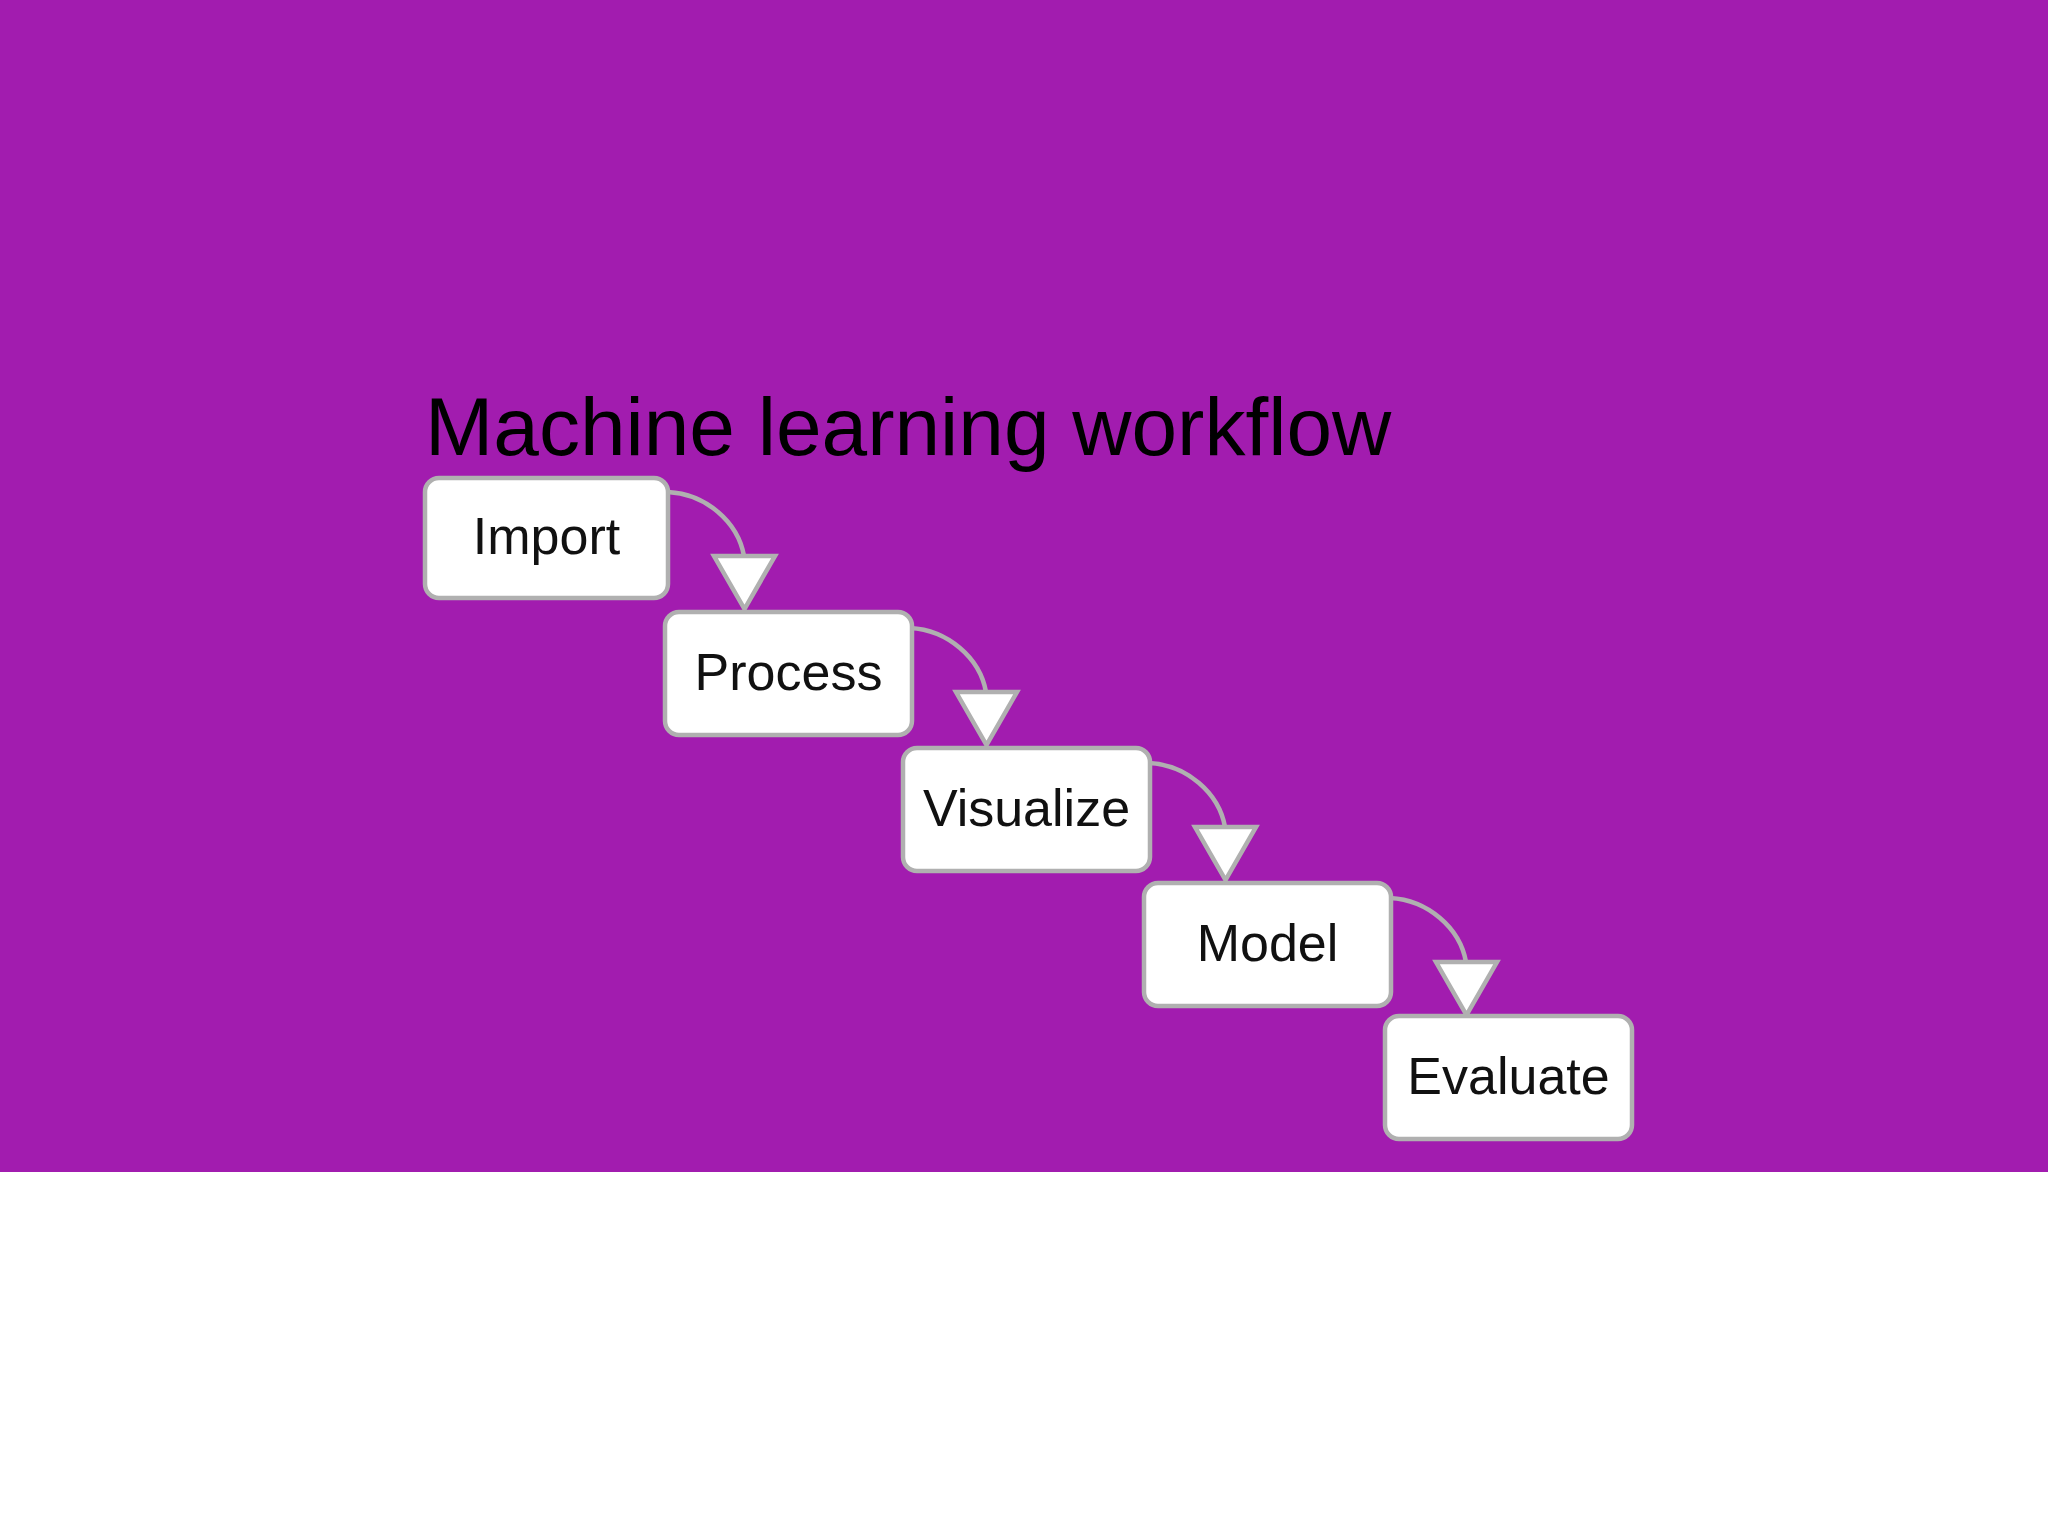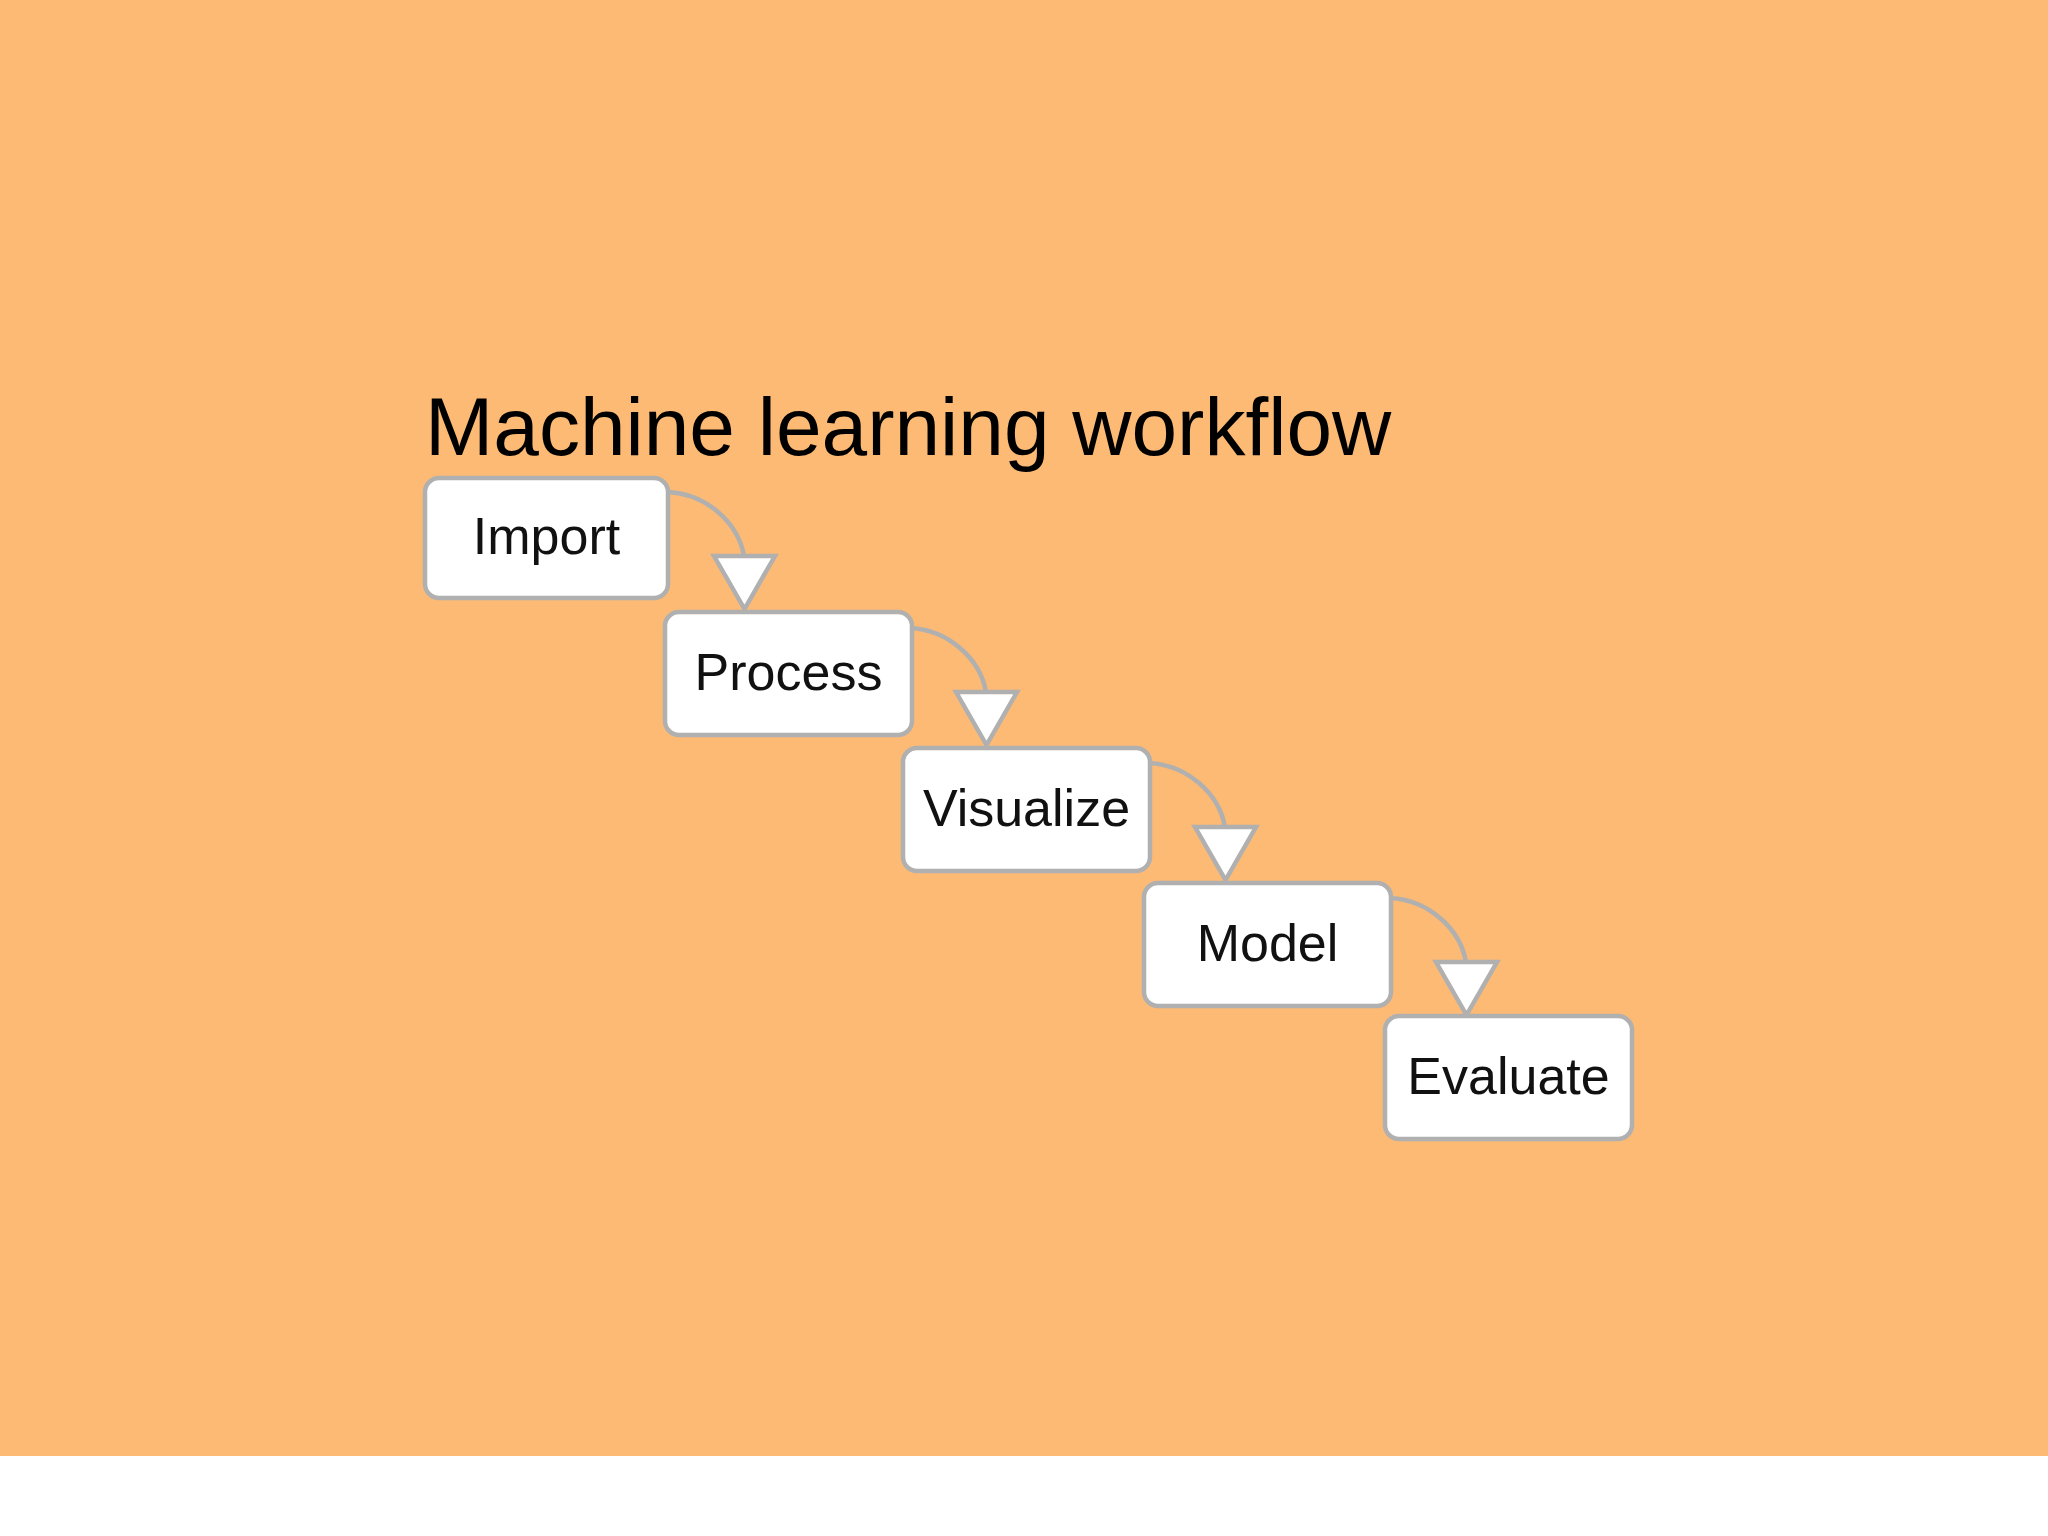--- a/index.html
+++ b/index.html
@@ -9,22 +9,22 @@
   }
   body {
     width: 2048px;
     height: 1536px;
     overflow: hidden;
     font-family: "Liberation Sans", "DejaVu Sans", sans-serif;
   }
   #canvas {
     position: relative;
     width: 2048px;
-    height: 1456px;
-    background: #fdba74;
+    height: 1172px;
+    background: #a21caf;
   }
   #diagram-svg {
     position: absolute;
     left: 0;
     top: 0;
     width: 2048px;
     height: 1536px;
     display: block;
   }
   .diagram-title {

